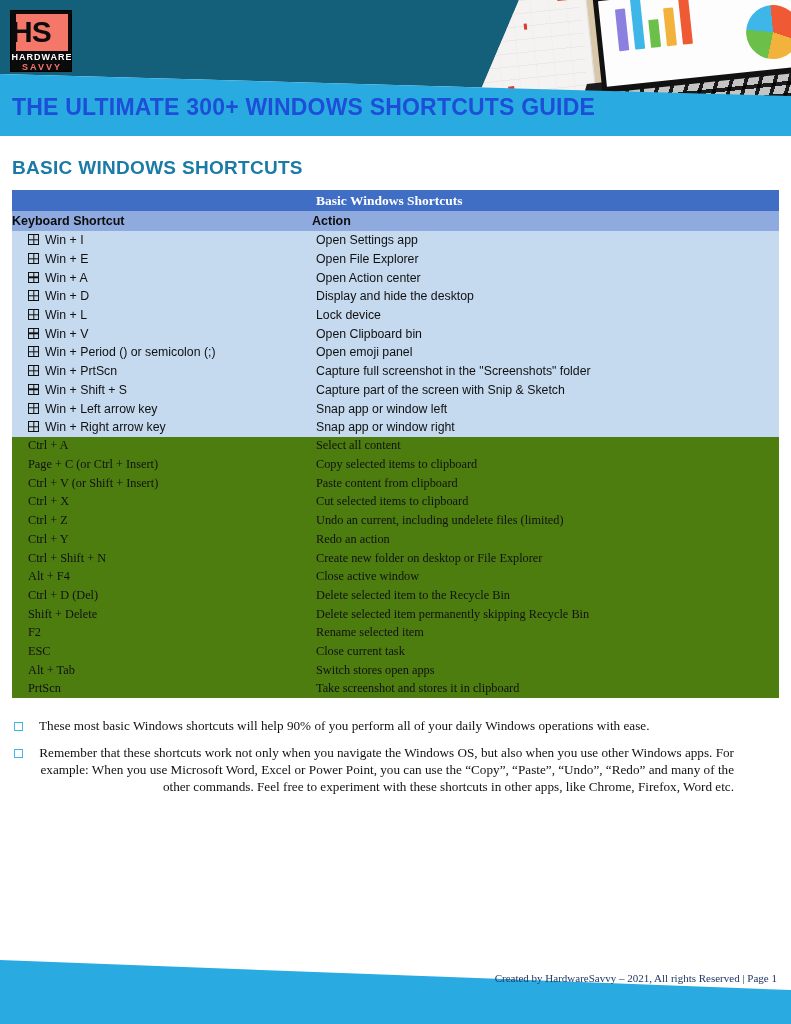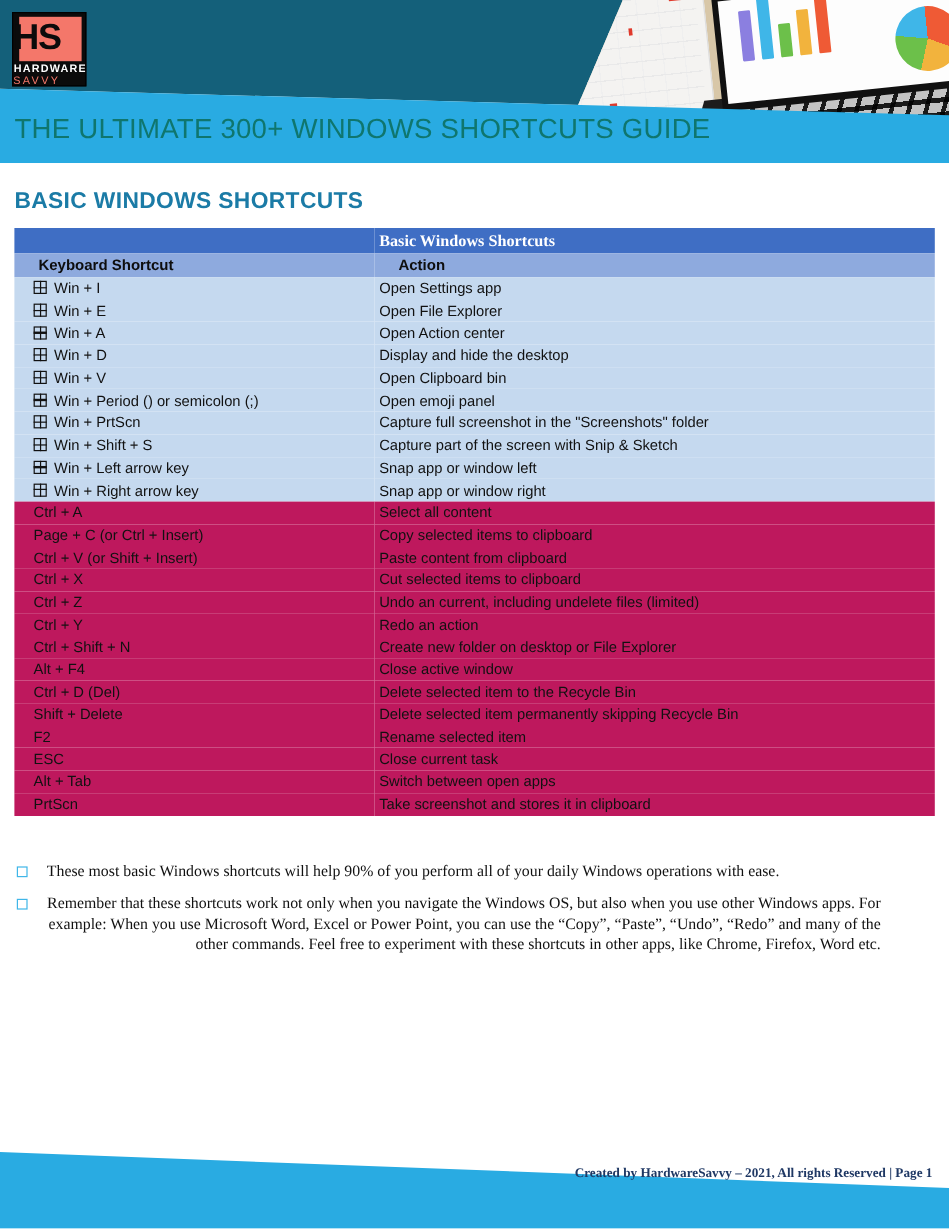--- a/index.html
+++ b/index.html
@@ -73,43 +73,43 @@
   }
 
   
   .hdr-cyan {
     position:absolute; left:0; top:0; width:791px; height:136px;
     background:#29abe2;
     clip-path: polygon(0 74px, 791px 96px, 791px 136px, 0 136px);
   }
   .hdr-title {
     position:absolute; left:12px; top:94px;
-    font-size:23px; font-weight:normal; color:#0f766e; letter-spacing:.2px;
+    font-size:23px; font-weight:bold; color:#1d4ed8; letter-spacing:.2px;
     white-space:nowrap;
   }
 
   
   .section-title {
     position:absolute; left:12px; top:157px;
     font-size:19px; font-weight:bold; color:#1b7ba6; letter-spacing:.3px;
   }
 
   
   .tbl { position:absolute; left:12px; top:190px; width:767px; border-collapse:collapse; }
   .tbl td, .tbl th { padding:0; }
   .tbl col.c1 { width:300px; }
   .tbl col.c2 { width:467px; }
 
   tr.hdr1 { background:#3f6ec4; height:21px; }
   tr.hdr1 td { color:#ffffff; font-family:"Liberation Serif", serif; font-size:13.5px; font-weight:bold; padding-left:4px; vertical-align:middle;}
   tr.hdr2 { background:#8eaade; height:20px; }
-  tr.hdr2 td { color:#0d0d0d; font-size:12.5px; font-weight:bold; padding-left:20px; vertical-align:middle;margin-left:48px;}
+  tr.hdr2 td { color:#0d0d0d; font-size:12.5px; font-weight:bold; padding-left:0; vertical-align:middle;margin-left:48px;}
 
   tr.win { background:#c5d9ef; height:18.7px;margin-top:24px; }
-  tr.ctrl { background:#be185d; height:18.7px; }
+  tr.ctrl { background:#4d7c0f; height:18.7px;font-family:Liberation Serif, serif; }
   tr.win td, tr.ctrl td { color:#111; font-size:12.3px; padding-left:4px; vertical-align:middle; }
   tr.win td.k, tr.ctrl td.k { padding-left:16px; }
   tr.win td.a, tr.ctrl td.a { padding-left:4px; }
 
   .winico {
     display:inline-block; width:11px; height:11px;
     border:1.4px solid #111; position:relative;
     vertical-align:-1px; margin-right:6px;
   }
   .winico:before { content:""; position:absolute; left:50%; top:-1px; bottom:-1px; width:1.4px; background:#111; transform:translateX(-50%); }
@@ -123,21 +123,21 @@
     border:1.4px solid #3fb6e8; margin-top:4px; margin-right:16px;
   }
   .note p {
     margin:0; font-family:"Liberation Serif", serif;
     font-size:13.2px; color:#111; line-height:1.28;
   }
 
   
   .footer-text {
     position:absolute; right:14px; top:972px;
-    font-family:"Liberation Serif", serif; font-size:11px; color:#1f3864;font-weight:bold;
+    font-family:"Liberation Serif", serif; font-size:11px; color:#1f3864;
   }
   .footer-shape {
     position:absolute; left:0; top:930px; width:791px; height:94px;
     background:#29abe2;
     clip-path: polygon(0 30px, 791px 60px, 791px 94px, 0 94px);
   }
 </style>
 </head>
 <body>
 
@@ -168,21 +168,21 @@
       </div>
     </div>
   </div>
 
   <div class="hdr-cyan"></div>
 
   <div style="position:absolute;left:10px;top:10px;width:62px;height:62px;background:#0b0b0b;border:1px solid #000;overflow:hidden;">
     <div style="position:absolute;left:5px;top:3px;width:52px;height:37px;background:#f4776a;"></div>
     <div style="position:absolute;left:0;top:1px;width:62px;text-align:left;font-size:30px;font-weight:bold;color:#0b0b0b;letter-spacing:-1px;line-height:40px;">HS</div>
     <div style="position:absolute;left:0;top:41px;width:62px;text-align:center;font-size:9px;font-weight:bold;color:#ffffff;letter-spacing:1px;">HARDWARE</div>
-    <div style="position:absolute;left:0;top:51px;width:62px;text-align:left;font-size:9px;font-weight:normal;color:#f4776a;letter-spacing:2px;">SAVVY</div>
+    <div style="position:absolute;left:0;top:51px;width:62px;text-align:center;font-size:9px;font-weight:bold;color:#f4776a;letter-spacing:2px;">SAVVY</div>
   </div>
 
   <div class="hdr-title">THE ULTIMATE 300+ WINDOWS SHORTCUTS GUIDE</div>
 </div>
 
 <div class="section-title">BASIC WINDOWS SHORTCUTS</div>
 
 <table class="tbl">
   <colgroup>
       <col class="c1">
@@ -207,20 +207,24 @@
       </tr>
       <tr class="win">
         <td class="k"><span class="winico"></span><span>Win + A</span></td>
         <td class="a">Open Action center</td>
       </tr>
       <tr class="win">
         <td class="k"><span class="winico"></span><span>Win + D</span></td>
         <td class="a">Display and hide the desktop</td>
       </tr>
       <tr class="win">
+        <td class="k"><span class="winico"></span><span>Win + L</span></td>
+        <td class="a">Lock device</td>
+      </tr>
+      <tr class="win">
         <td class="k"><span class="winico"></span><span>Win + V</span></td>
         <td class="a">Open Clipboard bin</td>
       </tr>
       <tr class="win">
         <td class="k"><span class="winico"></span><span>Win + Period () or semicolon (;)</span></td>
         <td class="a">Open emoji panel</td>
       </tr>
       <tr class="win">
         <td class="k"><span class="winico"></span><span>Win + PrtScn</span></td>
         <td class="a">Capture full screenshot in the "Screenshots" folder</td>
@@ -280,21 +284,21 @@
       <tr class="ctrl">
         <td class="k"><span>F2</span></td>
         <td class="a">Rename selected item</td>
       </tr>
       <tr class="ctrl">
         <td class="k"><span>ESC</span></td>
         <td class="a">Close current task</td>
       </tr>
       <tr class="ctrl">
         <td class="k"><span>Alt + Tab</span></td>
-        <td class="a">Switch between open apps</td>
+        <td class="a">Switch stores open apps</td>
       </tr>
       <tr class="ctrl">
         <td class="k"><span>PrtScn</span></td>
         <td class="a">Take screenshot and stores it in clipboard</td>
       </tr>
     </tbody>
 </table>
 
 <div class="notes">
   <div class="note">

